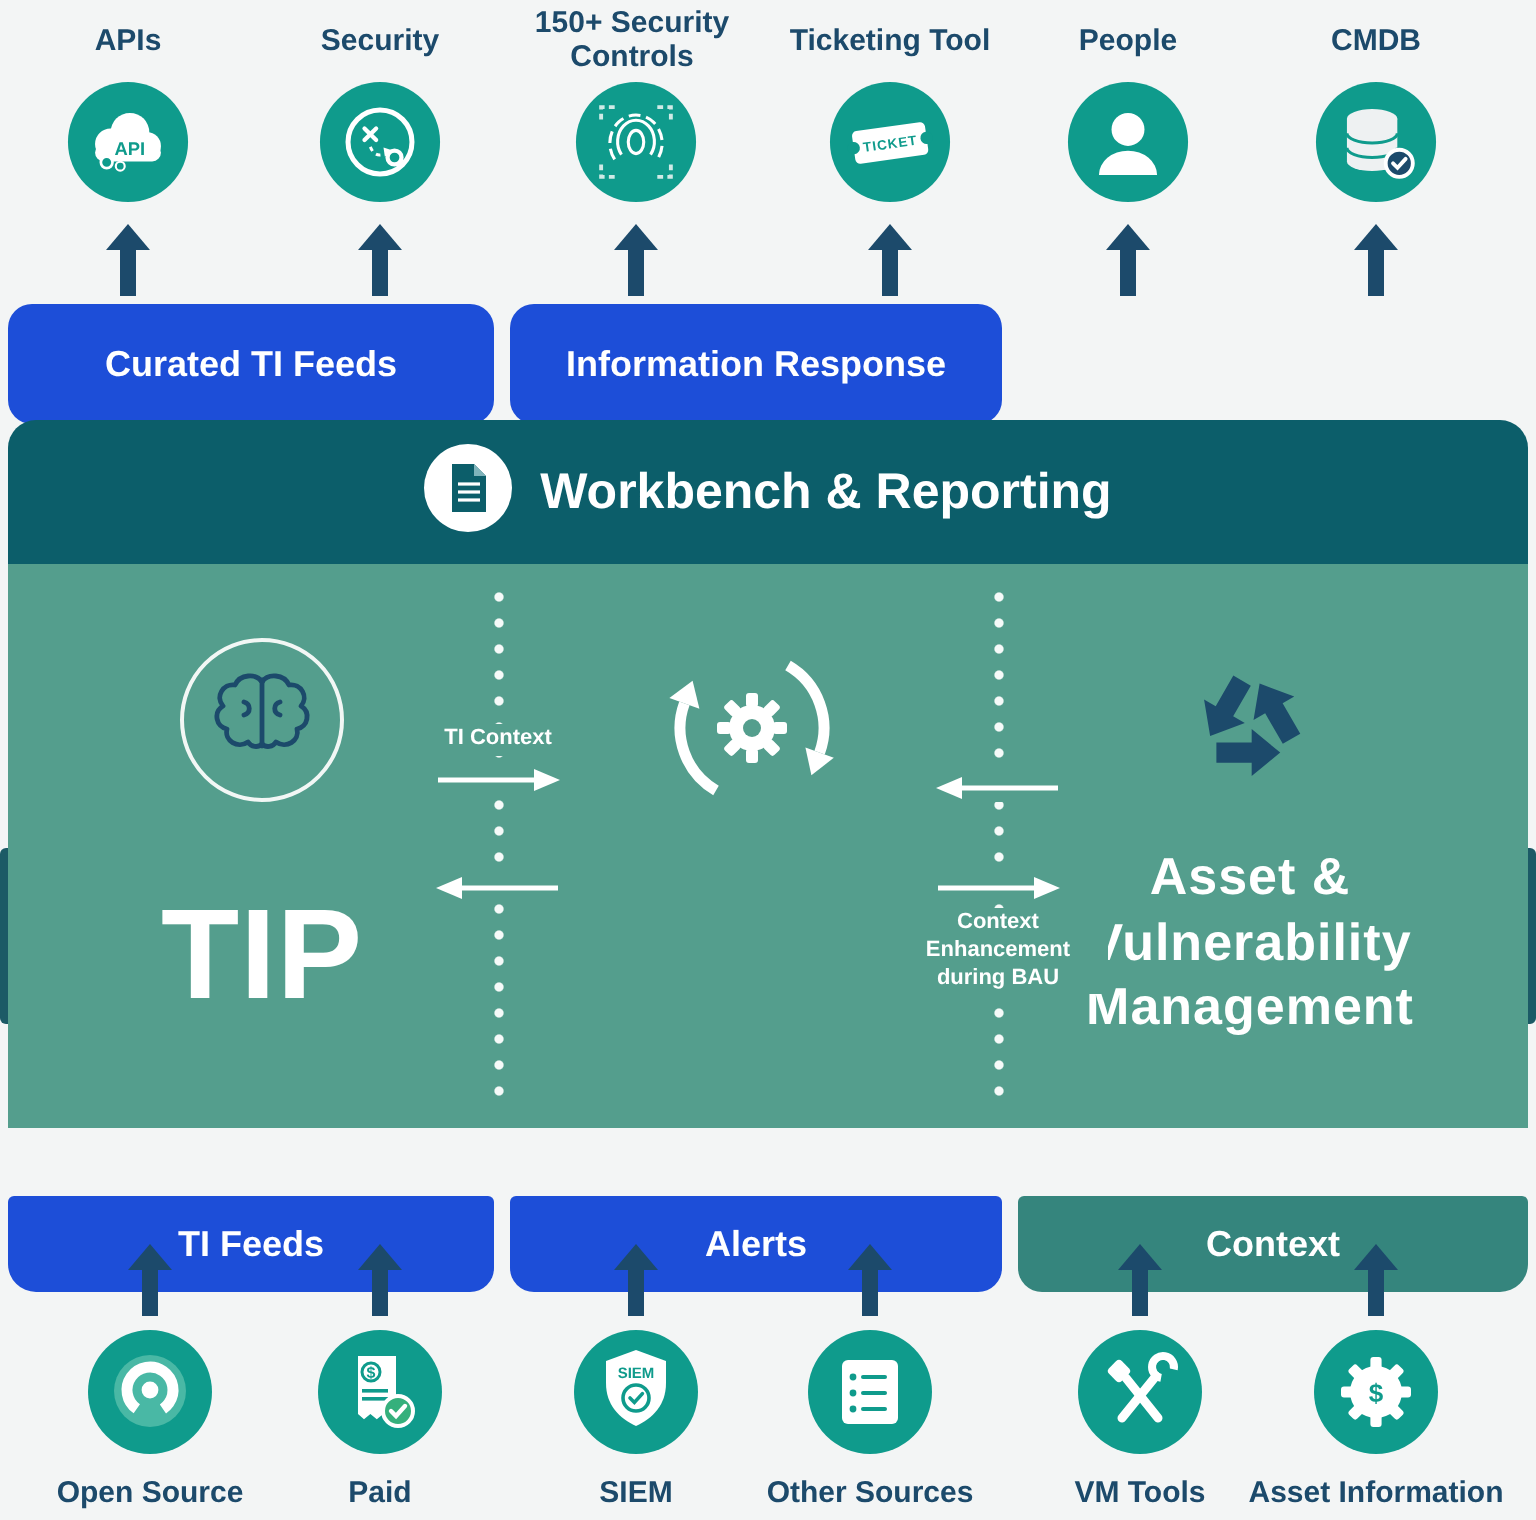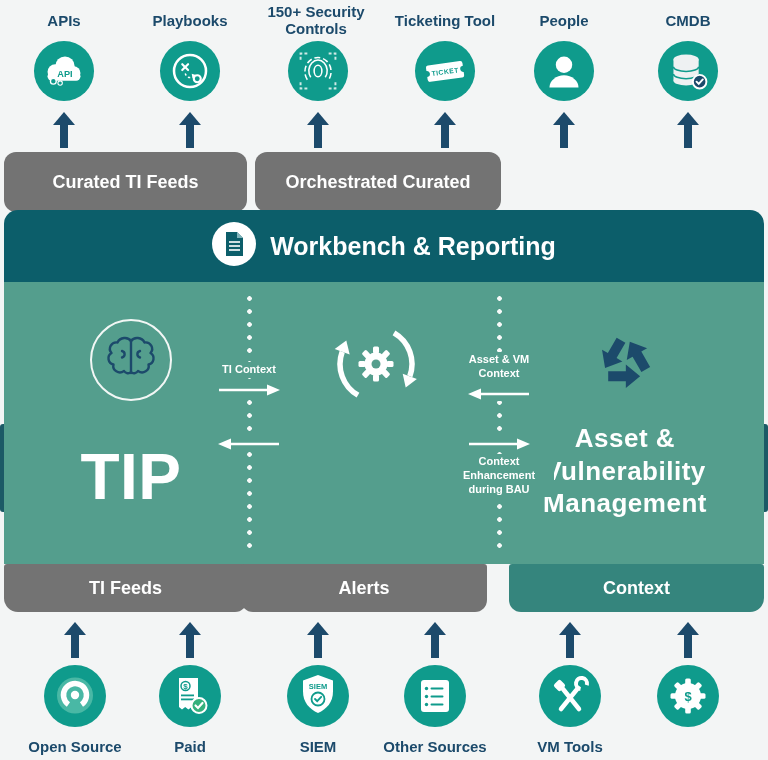--- a/index.html
+++ b/index.html
@@ -8,24 +8,24 @@
   .stage { position:relative; width:768px; height:760px; background:#f3f5f5; overflow:hidden; }
 
   .src-label { position:absolute; color:#1c4a6b; font-weight:800; font-size:15px; text-align:center; line-height:1.15; }
   .circle-icon { position:absolute; width:62px; height:62px;text-align:center; }
   .circle-icon svg { display:block; }
 
   .up-arrow { position:absolute; width:22px; display:flex; flex-direction:column; align-items:center; }
   .up-arrow .head { width:0; height:0; border-left:11px solid transparent; border-right:11px solid transparent; border-bottom:13px solid #1c4a6b; }
   .up-arrow .shaft { width:8px; height:23px; background:#1c4a6b; }
 
-  .bar { position:absolute; background:#737373; color:#fff; font-weight:700; font-size:18px;
+  .bar { position:absolute; background:#1d4ed8; color:#fff; font-weight:700; font-size:18px;
          display:flex; align-items:center; justify-content:center; text-align:center; }
   .out-bar { top:152px; height:60px; border-radius:12px; }
-  .in-bar  { height:48px; border-radius:3px 3px 12px 12px; }
+  .in-bar  { height:48px; border-radius:3px 3px 12px 12px;margin-top:34px; }
 
   .container { position:absolute; left:4px; top:210px; width:760px; height:402px; }
   .workbench { position:absolute; left:0; top:0; width:760px; height:72px; background:#0c5e6a;
                border-radius:14px 14px 0 0; display:flex; align-items:center; justify-content:center; gap:14px; }
   .workbench-title { color:#fff; font-size:25px; font-weight:800; }
   .green-body { position:absolute; left:0; top:72px; width:760px; height:282px; background:#549e8d; }
 
   .dotline { position:absolute; top:10px; height:262px; width:5px; background-repeat:repeat-y;
              background-image:radial-gradient(circle, rgba(255,255,255,.95) 2px, rgba(0,0,0,0) 2.6px);
              background-size:5px 13px; }
@@ -41,21 +41,21 @@
   .edge-tab { position:absolute; width:7px; height:88px; top:424px; background:#1c5a66; border-radius:3px; }
 
   svg text { font-family:"Liberation Sans", sans-serif; }
 </style>
 </head>
 <body>
 
 <div class="stage">
 
   <div class="src-label" style="left:34px;top:12px;width:60px">APIs</div>
-  <div class="src-label" style="left:140px;top:12px;width:100px">Playbooks</div>
+  <div class="src-label" style="left:140px;top:12px;width:100px">Security</div>
   <div class="src-label" style="left:252px;top:3px;width:128px">150+ Security Controls</div>
   <div class="src-label" style="left:385px;top:12px;width:120px">Ticketing Tool</div>
   <div class="src-label" style="left:534px;top:12px;width:60px">People</div>
   <div class="src-label" style="left:658px;top:12px;width:60px">CMDB</div>
 
   <div class="circle-icon" style="left:33px;top:40px">
     <svg width="62" height="62" viewBox="0 0 64 64">
       <circle cx="32" cy="32" r="31" fill="#0f9b8c"></circle>
       <g fill="#ffffff">
         <circle cx="23" cy="33" r="8"></circle>
@@ -156,21 +156,21 @@
   <div class="up-arrow" style="left:553px;top:112px">
       <div class="head"></div>
       <div class="shaft"></div>
     </div>
   <div class="up-arrow" style="left:677px;top:112px">
       <div class="head"></div>
       <div class="shaft"></div>
     </div>
 
   <div class="bar out-bar" style="left:4px;width:243px">Curated TI Feeds</div>
-  <div class="bar out-bar" style="left:255px;width:246px">Orchestrated Curated</div>
+  <div class="bar out-bar" style="left:255px;width:246px">Information Response</div>
 
   <div class="edge-tab" style="left:0"></div>
   <div class="edge-tab" style="right:0"></div>
 
   <div class="container">
 
     <div class="workbench">
       <span>
         <svg width="44" height="44" viewBox="0 0 44 44">
           <circle cx="22" cy="22" r="22" fill="#ffffff"></circle>
@@ -258,35 +258,34 @@
       <div class="flow-label" style="left:200px;top:80px;width:90px">TI Context</div>
       <svg class="flow-arrow" style="left:212px;top:101px" width="66" height="14">
         <line x1="3" y1="7" x2="51" y2="7" stroke="#ffffff" stroke-width="2.4"></line>
           <polygon points="51,1.5 64,7 51,12.5" fill="#ffffff"></polygon>
       </svg>
       <svg class="flow-arrow left" style="left:212px;top:155px" width="66" height="14">
         <line x1="3" y1="7" x2="51" y2="7" stroke="#ffffff" stroke-width="2.4"></line>
           <polygon points="51,1.5 64,7 51,12.5" fill="#ffffff"></polygon>
       </svg>
 
-      <div class="flow-label" style="left:449px;top:70px;width:92px">Asset &amp; VM Context</div>
       <svg class="flow-arrow left" style="left:462px;top:105px" width="66" height="14">
         <line x1="3" y1="7" x2="51" y2="7" stroke="#ffffff" stroke-width="2.4"></line>
           <polygon points="51,1.5 64,7 51,12.5" fill="#ffffff"></polygon>
       </svg>
       <svg class="flow-arrow" style="left:462px;top:155px" width="66" height="14">
         <line x1="3" y1="7" x2="51" y2="7" stroke="#ffffff" stroke-width="2.4"></line>
           <polygon points="51,1.5 64,7 51,12.5" fill="#ffffff"></polygon>
       </svg>
       <div class="flow-label" style="left:440px;top:172px;width:110px">Context Enhancement during BAU</div>
 
     </div>
 
     <div class="bar in-bar" style="left:0;top:354px;width:243px;border-radius:3px 3px 12px 14px">TI Feeds</div>
-    <div class="bar in-bar" style="left:237px;top:354px;width:246px">Alerts</div>
+    <div class="bar in-bar" style="left:251px;top:354px;width:246px">Alerts</div>
     <div class="bar in-bar" style="left:505px;top:354px;width:255px;background:#35857d;border-radius:3px 3px 14px 12px">Context</div>
   </div>
 
   <div class="up-arrow" style="left:64px;top:622px">
       <div class="head"></div>
       <div class="shaft"></div>
     </div>
   <div class="up-arrow" style="left:179px;top:622px">
       <div class="head"></div>
       <div class="shaft"></div>
@@ -397,14 +396,15 @@
       </g>
       <text x="32" y="37" font-size="13" font-weight="bold" fill="#0f9b8c" text-anchor="middle">$</text>
     </svg>
   </div>
 
   <div class="src-label" style="left:15px;top:738px;width:120px">Open Source</div>
   <div class="src-label" style="left:130px;top:738px;width:120px">Paid</div>
   <div class="src-label" style="left:258px;top:738px;width:120px">SIEM</div>
   <div class="src-label" style="left:375px;top:738px;width:120px">Other Sources</div>
   <div class="src-label" style="left:510px;top:738px;width:120px">VM Tools</div>
+  <div class="src-label" style="left:608px;top:738px;width:160px">Asset Information</div>
 
 </div>
 
 </body></html>

